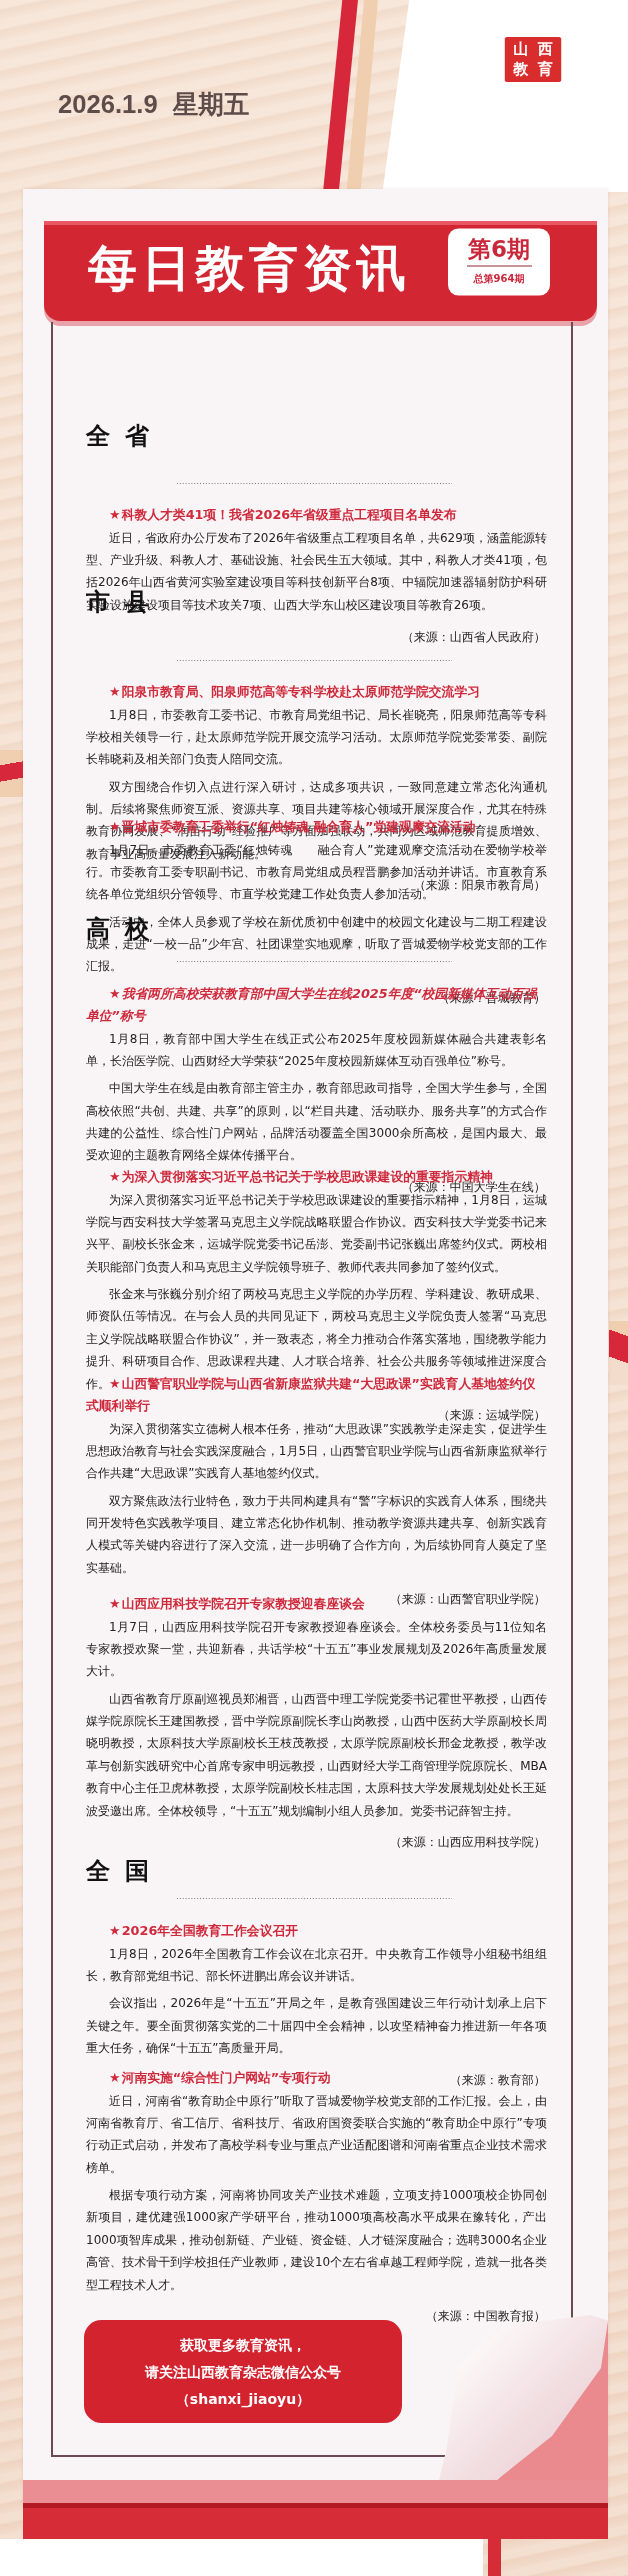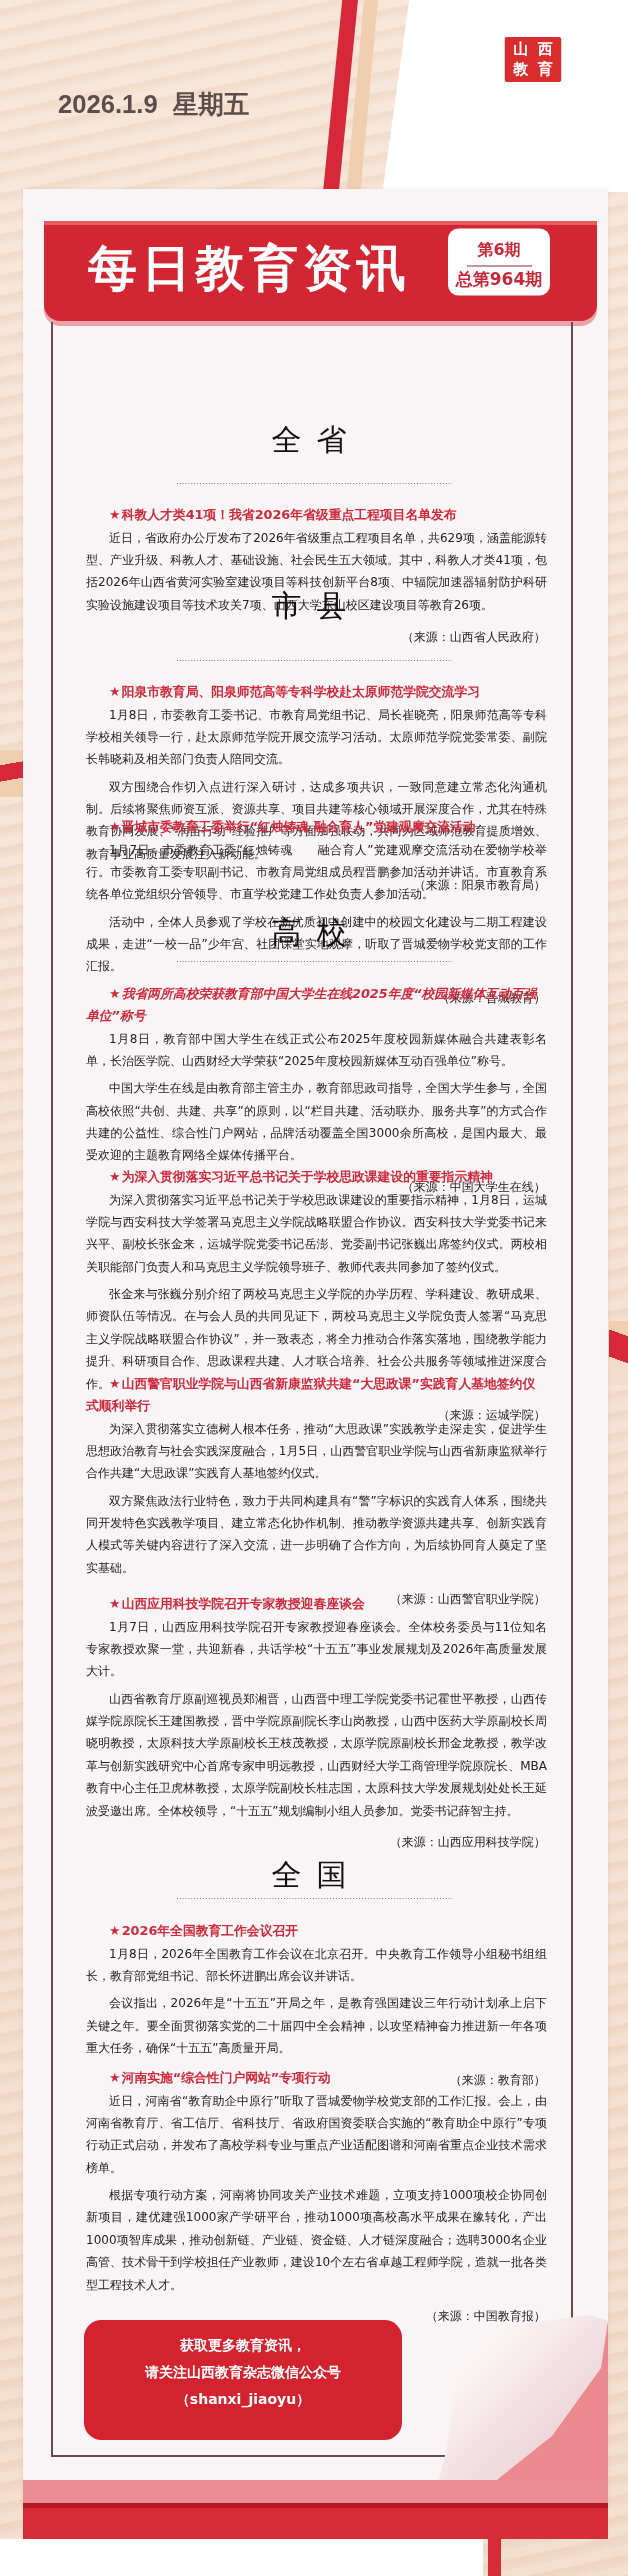--- a/index.html
+++ b/index.html
@@ -67,38 +67,38 @@
     font-size: 49px; color: #ffffff; font-weight: bold; letter-spacing: 4.7px;
     font-family: "DejaVu Sans", sans-serif;
     text-align: right;
   }
   .badge {
     position: absolute; left: 448px; top: 262px; width: 102px; height: 67px;
     transform: translateY(-50%);
     background: #ffffff; border-radius: 10.5px;
     text-align: center; color: #c8283a; font-weight: bold;
   }
-  .badge .issue { font-size: 16px; margin-top: 8.1px; line-height: 25.6px; }
+  .badge .issue { font-size: 23px; margin-top: 8.1px; line-height: 25.6px; }
   .badge .rule { width: 65px; height: 1.2px; background: #8a2a30; margin: 3.5px auto 3.5px; }
-  .badge .total { font-size: 17px; line-height: 16.3px; }
+  .badge .total { font-size: 10px; line-height: 16.3px; }
 
   
   .frame {
     position: absolute; left: 51px; top: 322px; width: 522px; height: 2135px;
     border-left: 2.9px solid #6b4b52; border-right: 2.9px solid #6b4b52; border-bottom: 2.9px solid #6b4b52;
     background: transparent;
   }
 
   .content {
     position: absolute; left: 86px; top: 0; width: 461px;
     color: #1e1e1e;
   }
   .section-title {
-    position: absolute; left: 0; width: 461px; text-align: center;
-    font-size: 30px; font-weight: normal; letter-spacing: 15px; color: #111;
+    position: absolute; left: 0; width: 461px; text-align: left;
+    font-size: 24px; font-weight: bold; letter-spacing: 15px; color: #111;
     font-family: "DejaVu Sans", sans-serif;
   }
   .dots {
     position: absolute; left: 90px; width: 276px; height: 1.2px;
     background-image: radial-gradient(circle, #777 0.5px, transparent 0.6px);
     background-size: 2.9px 1.2px; background-repeat: repeat-x;
   }
   .article { position: absolute; left: 0; width: 461px; }
   .headline {
     color: #cf2a3c; font-size: 12.8px; font-weight: bold; line-height: 22px;
@@ -111,21 +111,21 @@
     font-family: "DejaVu Sans", sans-serif;
   }
   .para + .para { margin-top: 4.7px; }
   .source {
     text-align: right; font-size: 12px; line-height: 22px; color: #222;
     margin-top: 9.3px; padding-right: 1.2px;
   }
 
   
   .cta {
-    position: absolute; left: 84px; top: 2320px; width: 318px; height: 120px;
+    position: absolute; left: 84px; top: 2320px; width: 318px; height: 103px;
     background: #d3232f; border-radius: 17.5px;
     color: #fff; text-align: center; font-weight: bold;
     padding-top: 11.6px;
   }
   .cta div { font-size: 14px; line-height: 27px; }
 
   
   .curl-red {
     position: absolute; left: 442px; top: 2321px; width: 166px; height: 187px;
     background: #ea8a8f;

